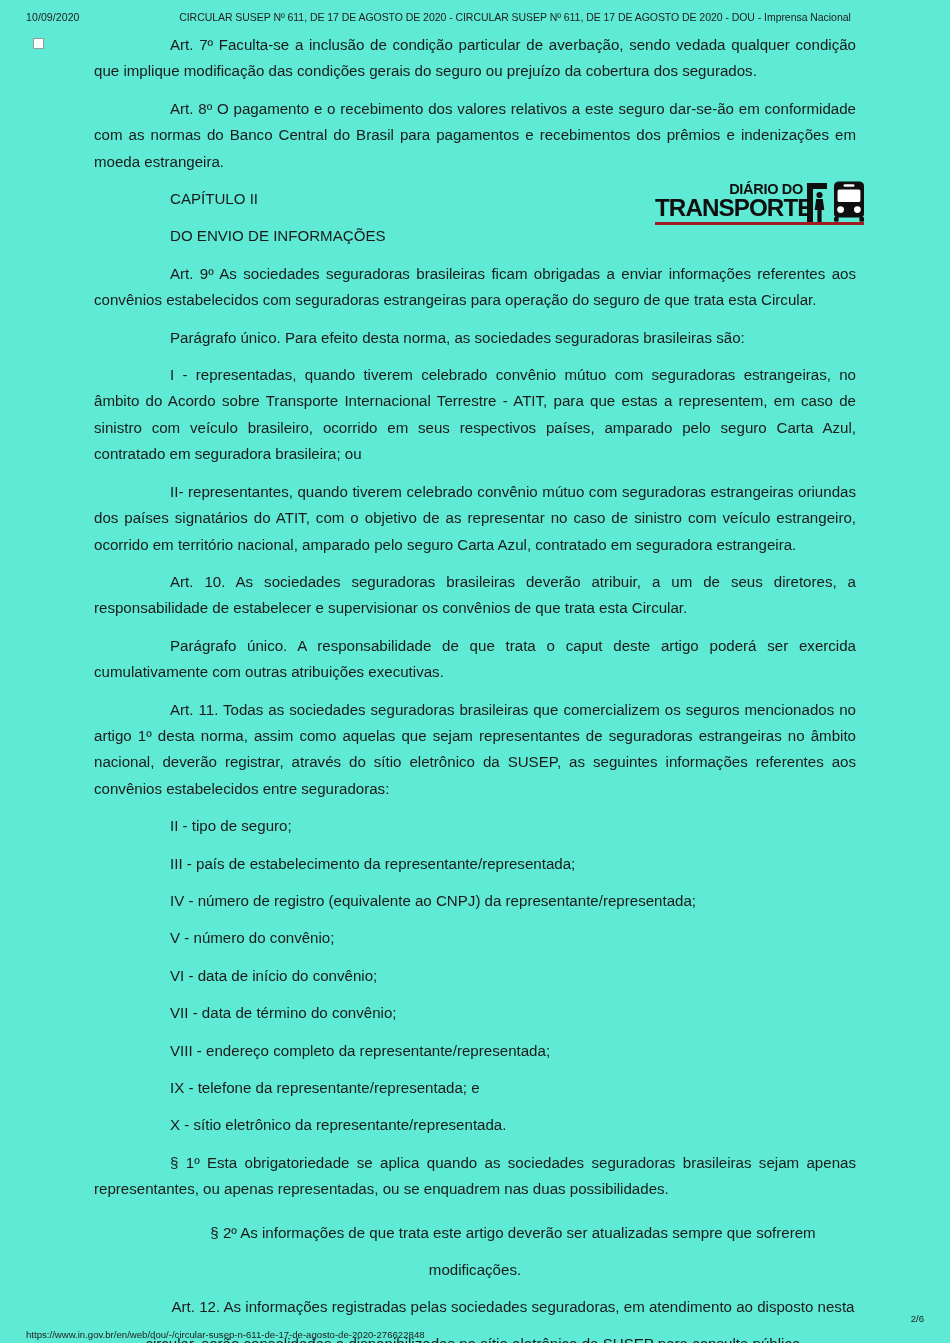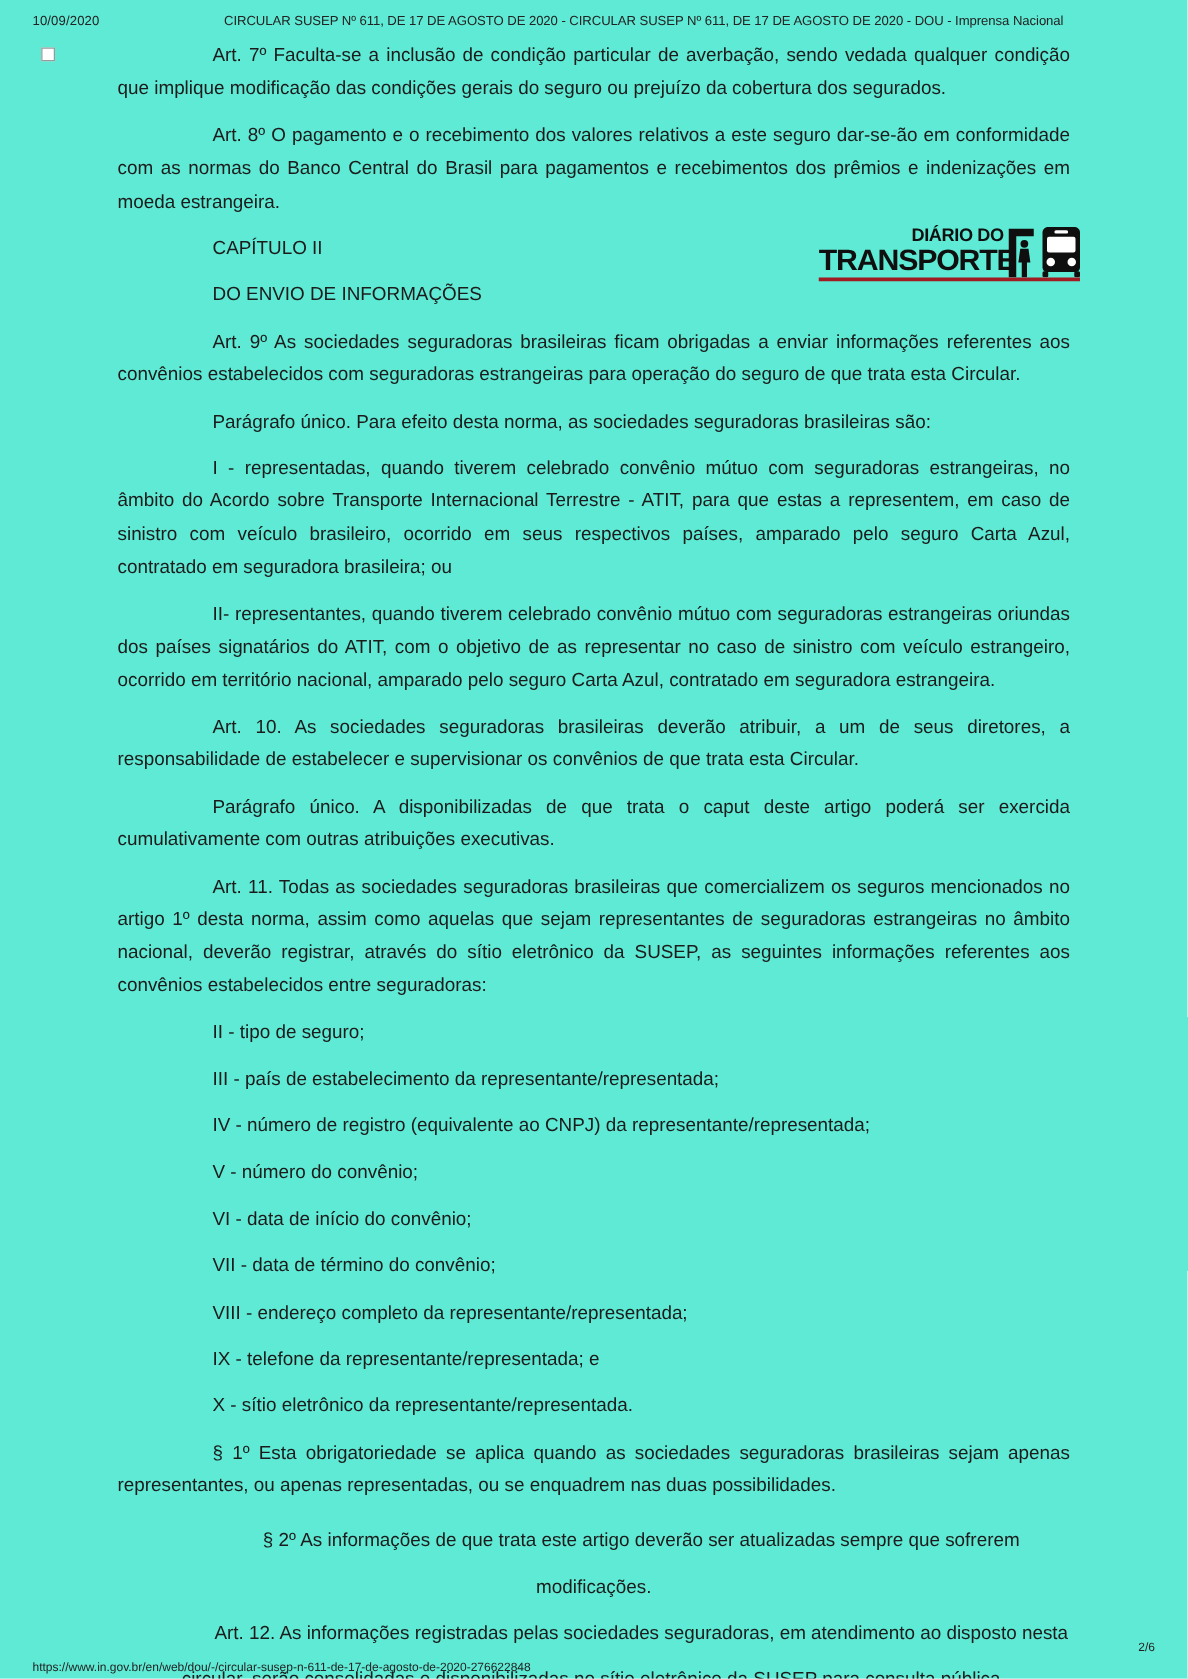--- a/index.html
+++ b/index.html
@@ -226,21 +226,21 @@
     <p class="para">Art. 8º O pagamento e o recebimento dos valores relativos a este seguro dar-se-ão em conformidade com as normas do Banco Central do Brasil para pagamentos e recebimentos dos prêmios e indenizações em moeda estrangeira.</p>
 
     <p class="heading">CAPÍTULO II</p>
     <p class="heading">DO ENVIO DE INFORMAÇÕES</p>
 
     <p class="para">Art. 9º As sociedades seguradoras brasileiras ficam obrigadas a enviar informações referentes aos convênios estabelecidos com seguradoras estrangeiras para operação do seguro de que trata esta Circular.</p>
     <p class="heading">Parágrafo único. Para efeito desta norma, as sociedades seguradoras brasileiras são:</p>
     <p class="para">I - representadas, quando tiverem celebrado convênio mútuo com seguradoras estrangeiras, no âmbito do Acordo sobre Transporte Internacional Terrestre - ATIT, para que estas a representem, em caso de sinistro com veículo brasileiro, ocorrido em seus respectivos países, amparado pelo seguro Carta Azul, contratado em seguradora brasileira; ou</p>
     <p class="para">II- representantes, quando tiverem celebrado convênio mútuo com seguradoras estrangeiras oriundas dos países signatários do ATIT, com o objetivo de as representar no caso de sinistro com veículo estrangeiro, ocorrido em território nacional, amparado pelo seguro Carta Azul, contratado em seguradora estrangeira.</p>
     <p class="para">Art. 10. As sociedades seguradoras brasileiras deverão atribuir, a um de seus diretores, a responsabilidade de estabelecer e supervisionar os convênios de que trata esta Circular.</p>
-    <p class="para">Parágrafo único. A disponibilizadas de que trata o caput deste artigo poderá ser exercida cumulativamente com outras atribuições executivas.</p>
+    <p class="para">Parágrafo único. A responsabilidade de que trata o caput deste artigo poderá ser exercida cumulativamente com outras atribuições executivas.</p>
     <p class="para">Art. 11. Todas as sociedades seguradoras brasileiras que comercializem os seguros mencionados no artigo 1º desta norma, assim como aquelas que sejam representantes de seguradoras estrangeiras no âmbito nacional, deverão registrar, através do sítio eletrônico da SUSEP, as seguintes informações referentes aos convênios estabelecidos entre seguradoras:</p>
 
     <p class="item">II - tipo de seguro;</p>
     <p class="item">III - país de estabelecimento da representante/representada;</p>
     <p class="item">IV - número de registro (equivalente ao CNPJ) da representante/representada;</p>
     <p class="item">V - número do convênio;</p>
     <p class="item">VI - data de início do convênio;</p>
     <p class="item">VII - data de término do convênio;</p>
     <p class="item">VIII - endereço completo da representante/representada;</p>
     <p class="item">IX - telefone da representante/representada; e</p>

